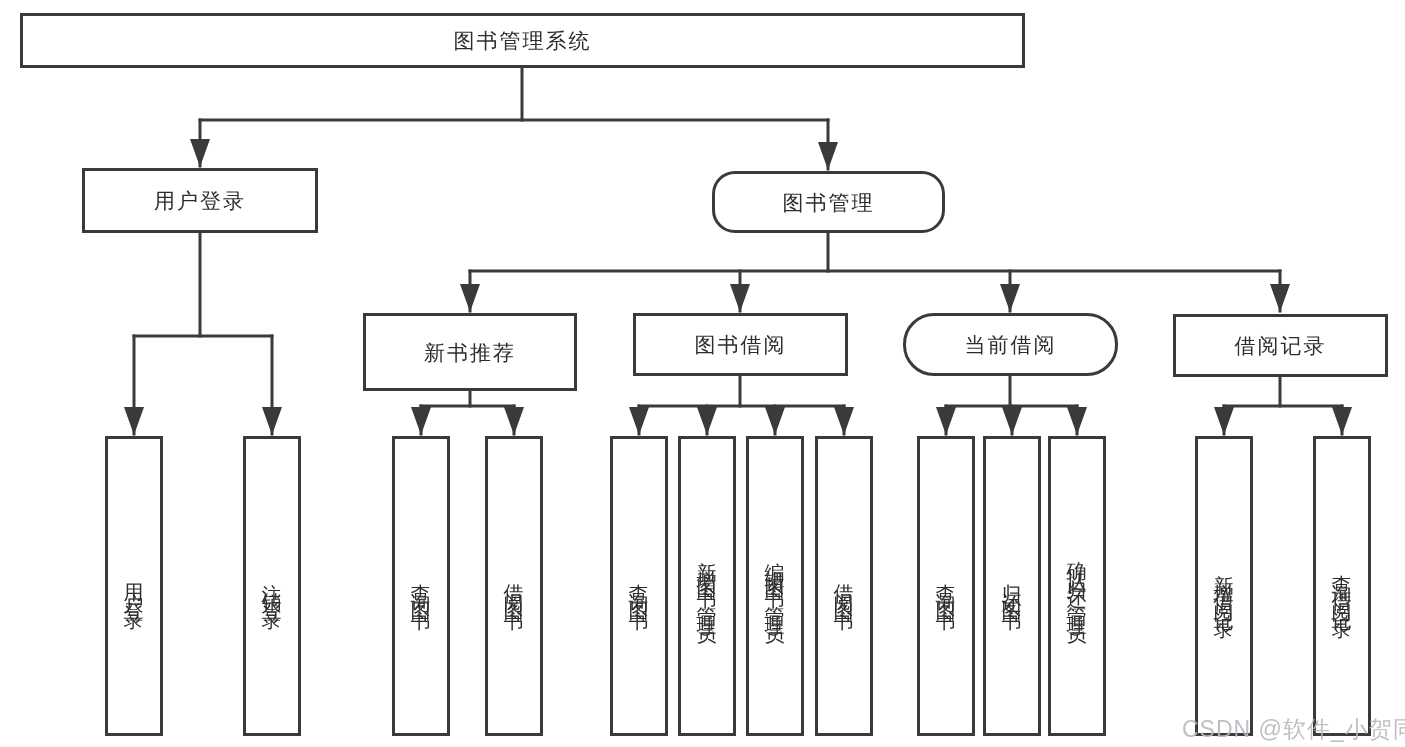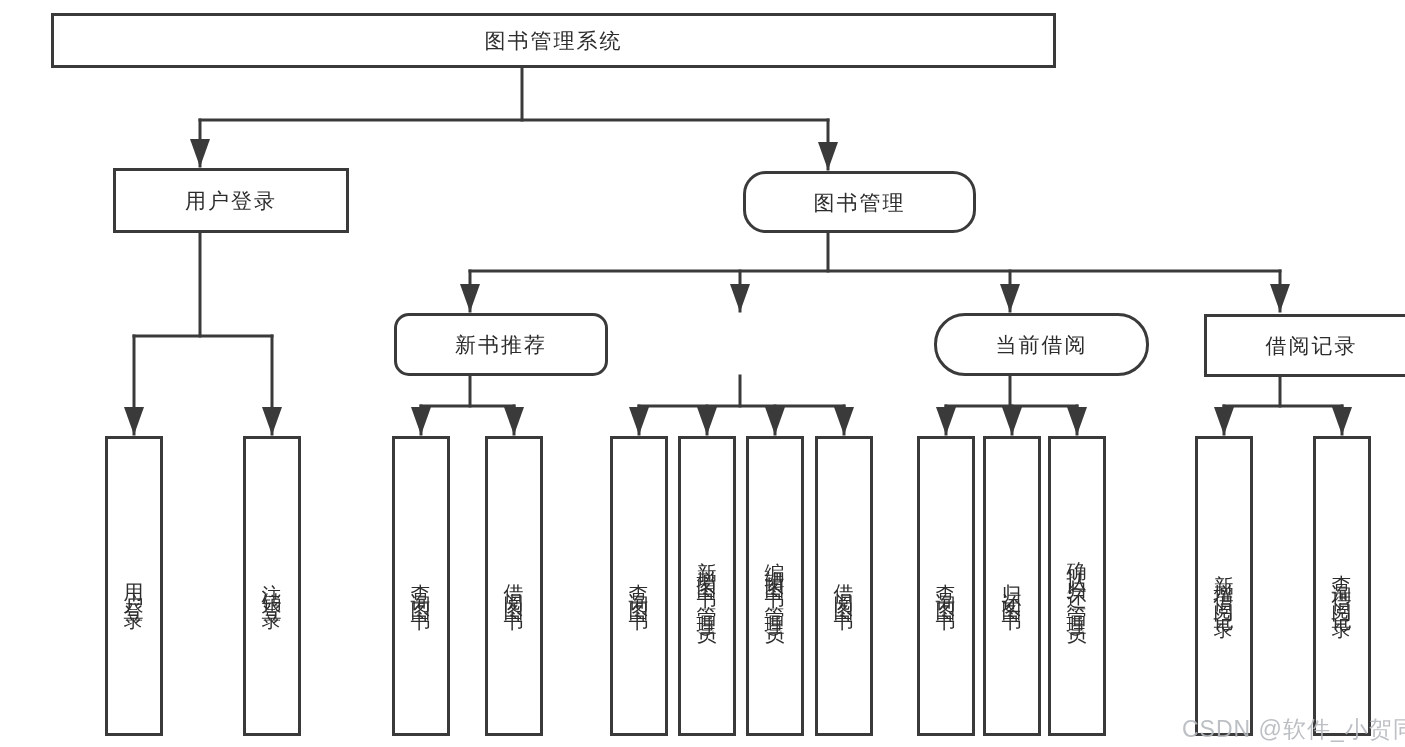--- a/index.html
+++ b/index.html
@@ -24,21 +24,20 @@
     background: #ffffff;
     display: flex;
     align-items: center;
     justify-content: center;
     color: #2d2d2d;
   }
   .node-h {
     font-size: 21px;
     letter-spacing: 2px;
     line-height: 1;
-    margin-left: 31px;
   }
   .node-v {
     writing-mode: vertical-rl;
     font-size: 20px;
     letter-spacing: 9px;
     line-height: 1;
   }
   .watermark {
     position: absolute;
     font-size: 23px;
@@ -114,21 +113,22 @@
     <line x1="1342" y1="406" x2="1342" y2="434"></line>
     <polygon points="1214,407 1234,407 1224,435" stroke="none"></polygon>
     <polygon points="1332,407 1352,407 1342,435" stroke="none"></polygon>
   </svg>
 
   <div class="node node-h" style="left:20px; top:13px; width:1005px; height:55px;">图书管理系统</div>
 
   <div class="node node-h" style="left:82px; top:168px; width:236px; height:65px;">用户登录</div>
   <div class="node node-h" style="left:712px; top:171px; width:233px; height:62px;border-radius:23px;">图书管理</div>
 
-  <div class="node node-h" style="left:363px; top:313px; width:214px; height:63px;border-radius:15px;">新书推荐</div>
+  <div class="node node-h" style="left:363px; top:313px; width:214px; height:78px;">新书推荐</div>
+  <div class="node node-h" style="left:633px; top:313px; width:215px; height:63px;">图书借阅</div>
   <div class="node node-h" style="left:903px; top:313px; width:215px; height:63px;border-radius:31px;">当前借阅</div>
   <div class="node node-h" style="left:1173px; top:314px; width:215px; height:63px;">借阅记录</div>
 
   <div class="node node-v" style="left:105px; top:436px; width:58px; height:300px;">用户登录</div>
   <div class="node node-v" style="left:243px; top:436px; width:58px; height:300px;">注销登录</div>
 
   <div class="node node-v" style="left:392px; top:436px; width:58px; height:300px;">查询图书</div>
   <div class="node node-v" style="left:485px; top:436px; width:58px; height:300px;">借阅图书</div>
 
   <div class="node node-v" style="left:610px; top:436px; width:58px; height:300px;">查询图书</div>

